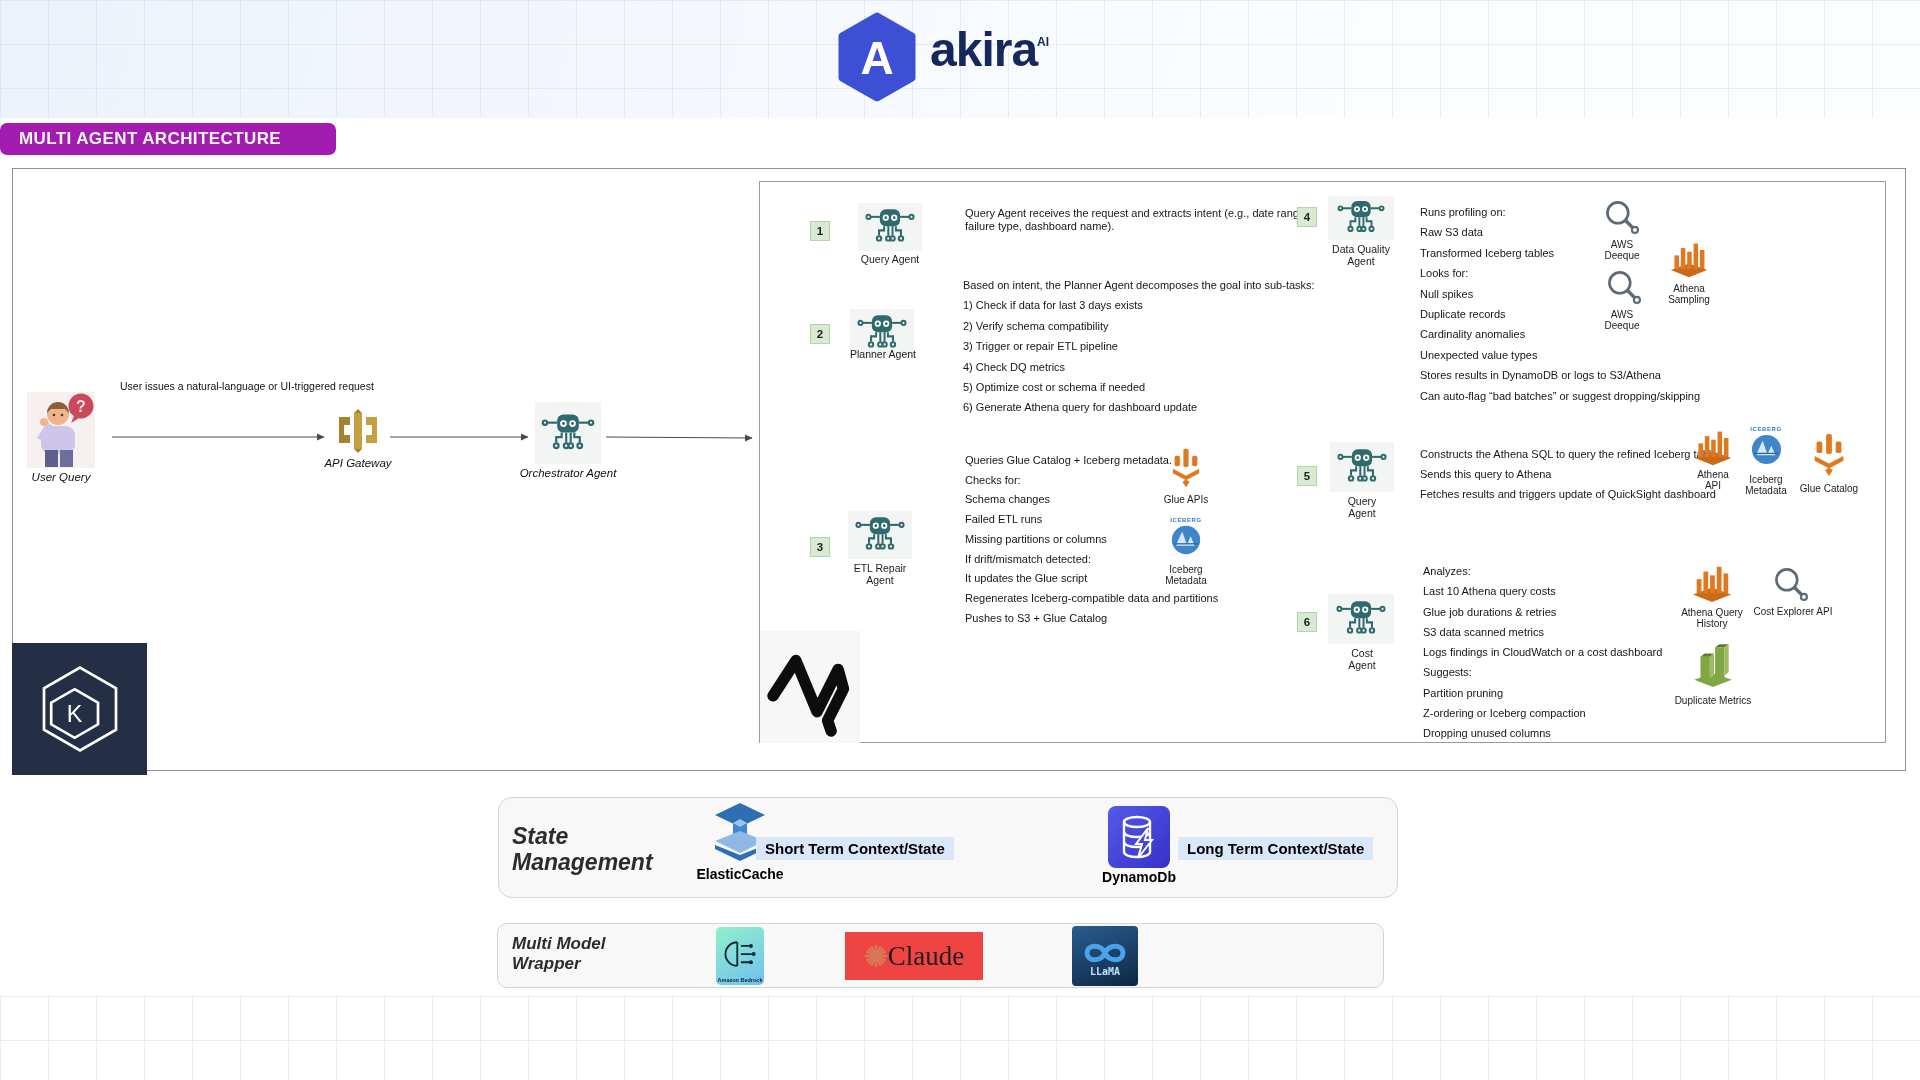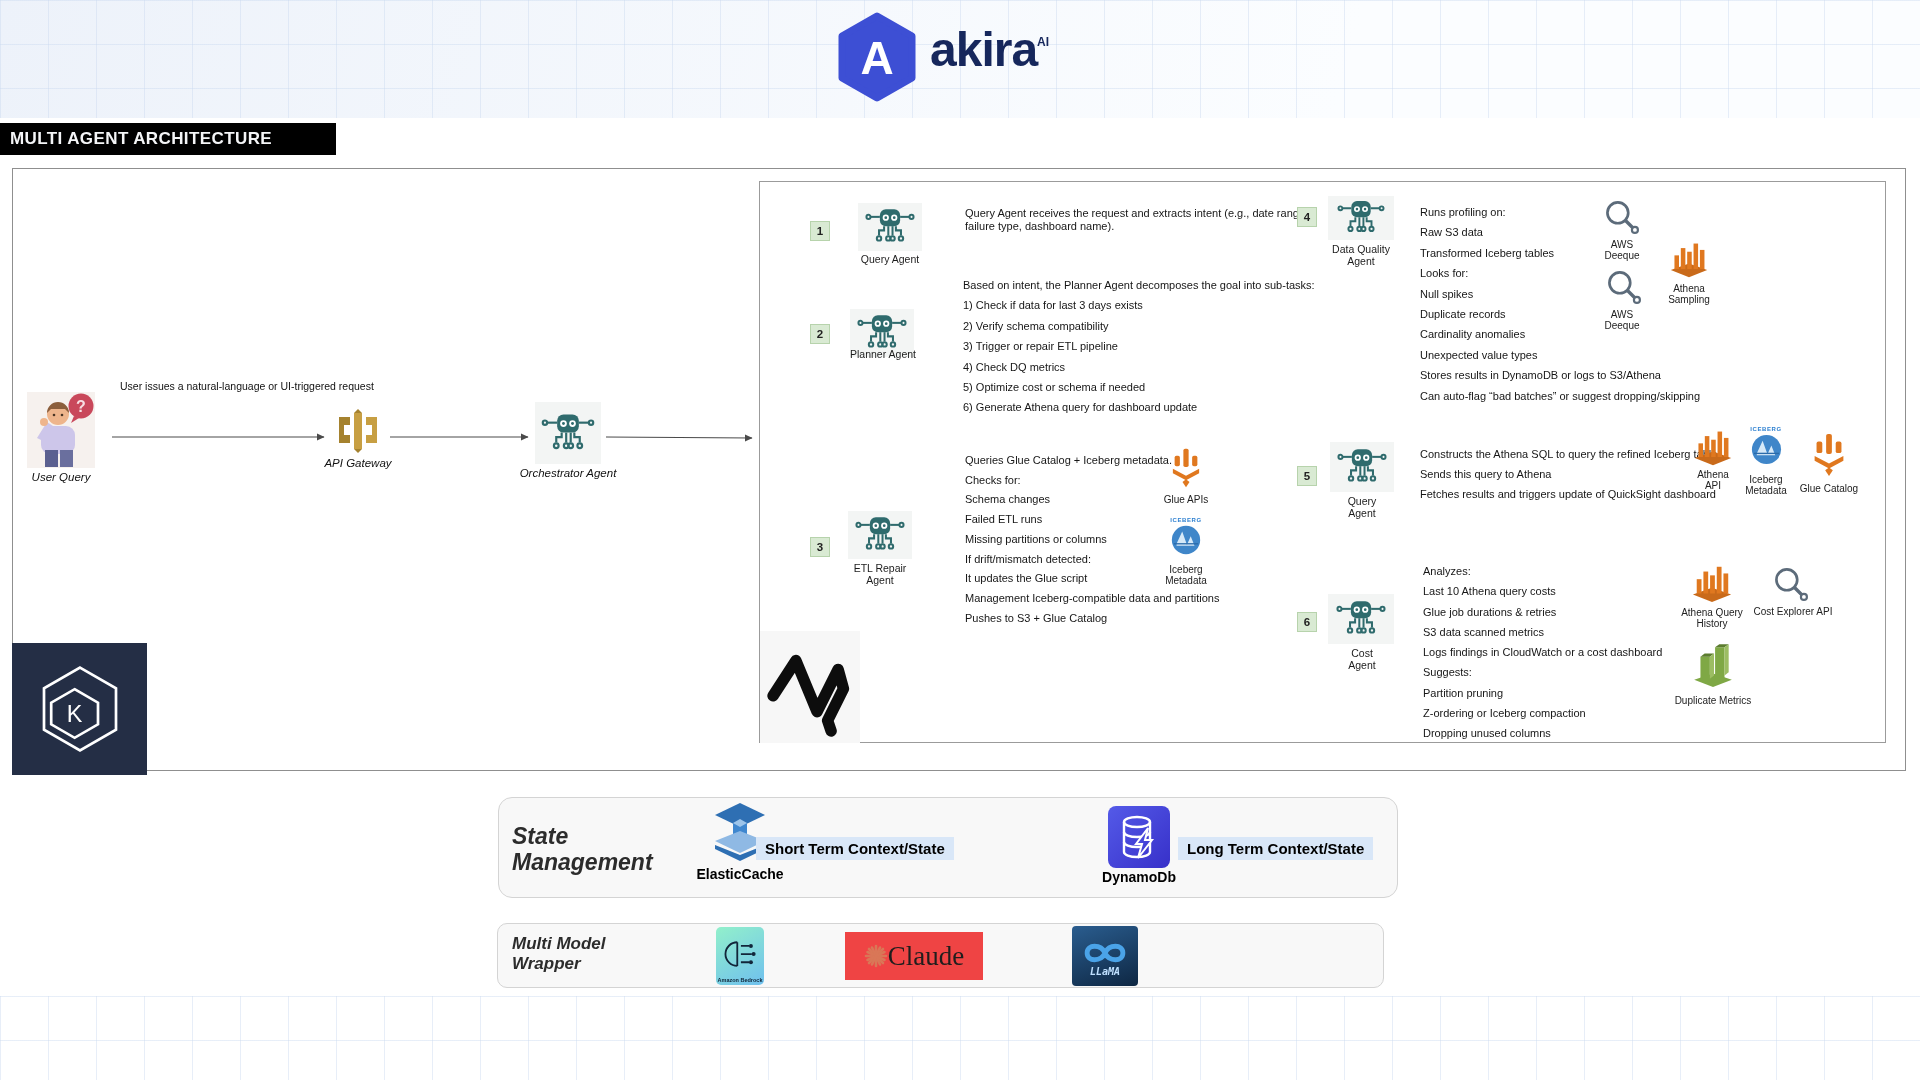--- a/index.html
+++ b/index.html
@@ -19,22 +19,22 @@
       linear-gradient(to bottom, rgba(203,218,240,.45) 1px, transparent 1px);
     background-size:48px 44px, 48px 44px; background-color:#fff; }
 
   .abs { position:absolute; }
 
   
   .brand-word { position:absolute; left:930px; top:22px; font-size:48px; font-weight:bold; color:#16275c; letter-spacing:-1px; }
   .brand-sup { font-size:12px; font-weight:bold; vertical-align:20px; letter-spacing:0; }
 
   
-  .title-chip { position:absolute; left:0; top:123px; width:336px; height:32px; background:#000000;
-    color:#f4f5f7; font-size:17px; font-weight:bold; letter-spacing:.4px; line-height:32px; padding-left:10px; }
+  .title-chip { position:absolute; left:0; top:123px; width:336px; height:32px; background:#a21caf;
+    color:#f4f5f7; font-size:17px; font-weight:bold; letter-spacing:.4px; line-height:32px; padding-left:19px;border-radius:7px; }
 
   
   .outer-box { position:absolute; left:12px; top:168px; width:1894px; height:603px; background:#fff; border:1px solid #8f8f8f; }
   .inner-box { position:absolute; left:759px; top:181px; width:1127px; height:562px; background:#fff; border:1px solid #9b9b9b; }
 
   .badge { position:absolute; width:20px; height:20px; background:#d9ead3; border:1px solid #b7d3ac;
     font-size:11.5px; font-weight:bold; color:#222; text-align:center; line-height:19px; }
   .agent-box { position:absolute; background:#f3f5f4; display:flex; align-items:center; justify-content:center; }
   .alabel { position:absolute; font-size:10.5px; color:#1c1c1c; text-align:center; line-height:11.5px; }
   .ilabel { position:absolute; font-size:10px; color:#222; text-align:center; line-height:11px; }
@@ -47,21 +47,21 @@
   .round-box { position:absolute; background:#f8f8f8; border:1px solid #d4d4d4; border-radius:14px; }
   .sec-heading { position:absolute; font-weight:bold; font-style:italic; color:#2c2c2c; line-height:1.15; }
   .chip { position:absolute; background:#d9e7f8; color:#000; font-weight:bold; font-size:15px; padding:3px 9px; }
   .svc-label-bold { position:absolute; font-weight:bold; font-size:14px; color:#000; text-align:center; }
 
   .claude-strip { position:absolute; left:845px; top:932px; width:138px; height:48px; background:#ef4444;
     display:flex; align-items:center; justify-content:center; }
   .claude-text { font-family:"Liberation Serif", serif; font-size:27px; color:#1f1e1d; }
 
   .llama-box { position:absolute; left:1072px; top:926px; width:66px; height:60px; border-radius:4px;
-    background:linear-gradient(160deg,#2a5d8f,#0e2743); display:flex; flex-direction:column; align-items:center; justify-content:center;font-style:italic; }
+    background:linear-gradient(160deg,#2a5d8f,#0e2743); display:flex; flex-direction:column; align-items:center; justify-content:center; }
   .llama-text { font-family:"DejaVu Sans Mono", monospace; font-size:10px; font-weight:bold; color:#bfe0ff; margin-top:-4px; }
 
   .bedrock-box { position:absolute; left:716px; top:927px; width:48px; height:58px; border-radius:5px;
     background:linear-gradient(150deg,#92f0cb,#6fc0ee); display:flex; flex-direction:column; align-items:center; justify-content:flex-end; overflow:hidden; }
   .bedrock-label { font-size:5.5px; font-weight:bold; color:#0e2438; padding-bottom:2px; white-space:nowrap; }
 
   .iceberg-box { position:absolute; background:#fff; display:flex; flex-direction:column; align-items:center; }
   .iceberg-brand { font-size:6px; font-weight:bold; color:#2b7fd0; letter-spacing:.6px; }
 
   .squiggle-box { position:absolute; left:760px; top:631px; width:100px; height:112px; background:#f7f7f7;
@@ -233,21 +233,21 @@
   </div>
   <div class="alabel" style="left:850px;top:563px;width:60px">ETL Repair Agent</div>
   <div class="desc" style="left:965px;top:451px;line-height:19.7px">
       <div class="line">Queries Glue Catalog + Iceberg metadata.</div>
       <div class="line">Checks for:</div>
       <div class="line">Schema changes</div>
       <div class="line">Failed ETL runs</div>
       <div class="line">Missing partitions or columns</div>
       <div class="line">If drift/mismatch detected:</div>
       <div class="line">It updates the Glue script</div>
-      <div class="line">Management Iceberg-compatible data and partitions</div>
+      <div class="line">Regenerates Iceberg-compatible data and partitions</div>
       <div class="line">Pushes to S3 + Glue Catalog</div>
     </div>
 
   <svg class="abs" style="left:1165px;top:446px" width="42" height="42" viewBox="0 0 48 48">
       <use href="#glue"></use>
     </svg>
   <div class="ilabel" style="left:1145px;top:494px;width:82px">Glue APIs</div>
   <div class="iceberg-box" style="left:1165px;top:517px;width:42px;height:44px">
     <div class="iceberg-brand">ICEBERG</div>
     <svg width="34" height="34" viewBox="0 0 36 36">

